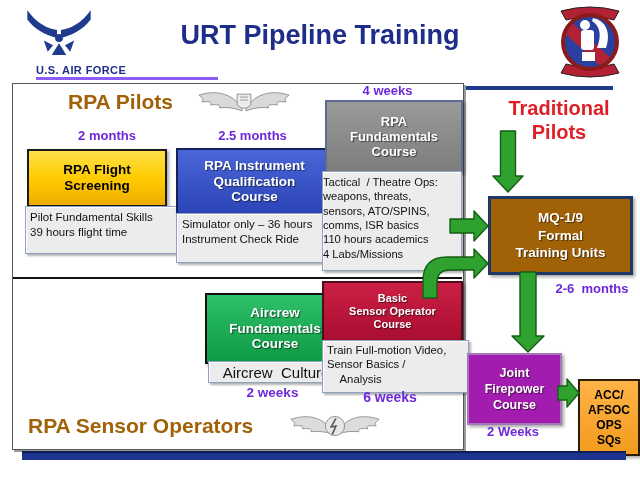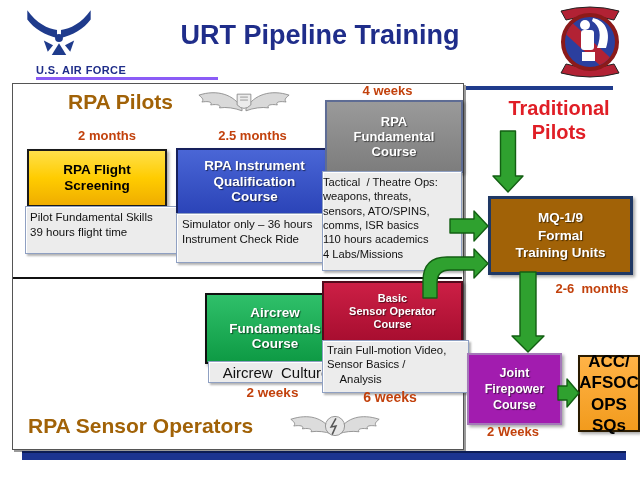--- a/index.html
+++ b/index.html
@@ -8,36 +8,36 @@
   .abs{position:absolute;}
   .title{left:120px;top:20px;width:400px;text-align:center;font-size:27px;font-weight:bold;color:#1F2D8A;}
   .brand{left:8px;top:64px;width:182px;font-size:11px;font-weight:bold;letter-spacing:.4px;color:#1F2D8A;
          border-bottom:3px solid #8b5cf6;padding-bottom:1px;margin-left:28px;}
   .panel{left:12px;top:83px;width:450px;height:365px;background:#fff;border:1.5px solid #555;
          box-shadow:2px 2px 0 #9a9a9a;}
   .divider{left:13px;top:277px;width:449px;height:2px;background:#111;}
   .rule-top{left:461px;top:86px;width:152px;height:4px;background:#1F3B8C;}
   .rule-bottom{left:22px;top:451px;width:604px;height:7px;background:#1C3490;border-top:2px solid #0D1D55;}
   .section-heading{font-size:21px;font-weight:bold;color:#a16207;white-space:pre;}
-  .dur{font-weight:bold;font-size:13px;color:#c2410c;text-align:center;white-space:pre-wrap;}
+  .dur{font-weight:bold;font-size:13px;color:#6d28d9;text-align:center;white-space:pre-wrap;}
   .box{display:flex;align-items:center;justify-content:center;text-align:center;font-weight:bold;
        white-space:pre-line;box-shadow:2px 2px 3px rgba(0,0,0,.35);line-height:1.18;}
   .wtxt{color:#fff;text-shadow:1px 1px 1px rgba(0,0,0,.55);}
   .sub{background:#ECECEC;border:1px solid #8FA0C2;color:#111;text-align:left;white-space:pre-wrap;
        box-shadow:inset 1px 1px 0 #ffffff, 2px 2px 2px rgba(0,0,0,.3);line-height:1.28;}
   .yellow{background:linear-gradient(180deg,#FFE04A 0%,#FFCC00 50%,#EFAD00 100%);border:2px solid #1a1a1a;
           font-size:13.5px;color:#000;}
   .blue{background:linear-gradient(180deg,#4A66D6,#2B44B8);border:2px solid #16205C;font-size:13.5px;}
   .grayfund{background:linear-gradient(180deg,#9A9A9A,#7D7D7D);border:2px solid #5E6C94;font-size:13px;}
   .green{background:linear-gradient(180deg,#2FC06A,#0E9A44);border:2px solid #101010;font-size:13.5px;}
   .crimson{background:linear-gradient(180deg,#CC1F45,#A80E30);border:2px solid #530A1C;font-size:11px;}
   .mq{background:#a16207;border:3px solid #1F3864;font-size:13.5px;line-height:1.3;}
   .joint{background:#a21caf;border:2px solid #A478B8;font-size:12.5px;line-height:1.3;}
-  .acc{background:linear-gradient(180deg,#FFB347,#F29B1D);border:2px solid #2B1B00;font-size:17px;
-       color:#000;line-height:1.25;}
+  .acc{background:linear-gradient(180deg,#FFB347,#F29B1D);border:2px solid #2B1B00;font-size:12px;
+       color:#000;line-height:1.25;margin-top:24px;}
   .trad{left:487px;top:96px;width:144px;text-align:center;font-size:20px;font-weight:bold;
         color:#E01E26;white-space:pre-line;line-height:1.2;}
   svg{display:block;}
 </style>
 </head>
 <body>
 
 <div class="slide">
 
   <svg class="abs" style="left:26px;top:3px;width:66px;height:62px" viewBox="0 0 100 92">
@@ -92,21 +92,21 @@
   <div class="abs sub" style="left:25px;top:206px;width:147px;height:40px;font-size:11.5px;padding:3px 4px">Pilot Fundamental Skills
 39 hours flight time</div>
 
   <div class="abs box blue wtxt" style="left:176px;top:148px;width:153px;height:63px">RPA Instrument
 Qualification
 Course</div>
   <div class="abs sub" style="left:176px;top:213px;width:153px;height:42px;font-size:11.5px;padding:3px 5px">Simulator only – 36 hours
 Instrument Check Ride</div>
 
   <div class="abs box grayfund wtxt" style="left:325px;top:100px;width:134px;height:69px">RPA
-Fundamental
+Fundamentals
 Course</div>
   <div class="abs sub" style="left:322px;top:171px;width:138px;height:92px;font-size:11.2px;padding:3px 0">Tactical  / Theatre Ops:
 weapons, threats,
 sensors, ATO/SPINS,
 comms, ISR basics
 110 hours academics
 4 Labs/Missions</div>
 
   <div class="abs box green wtxt" style="left:205px;top:293px;width:136px;height:67px">Aircrew
 Fundamentals

